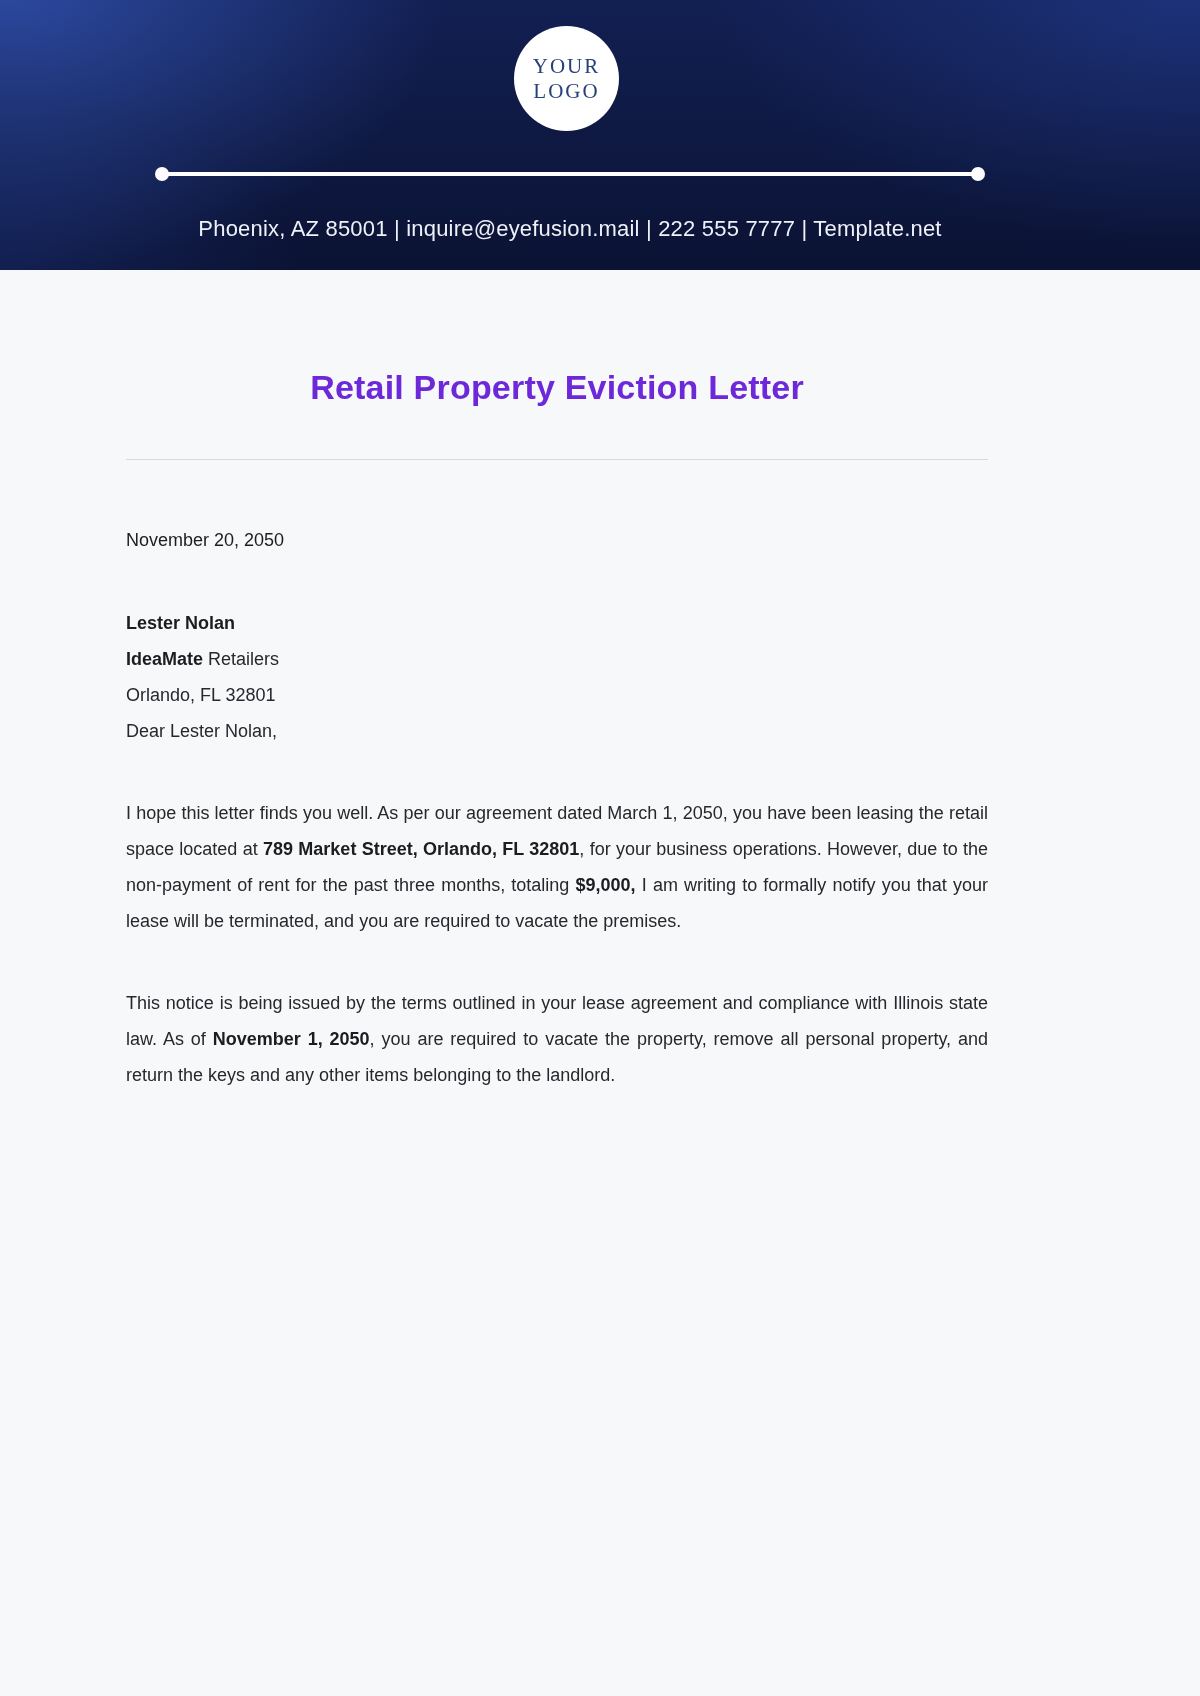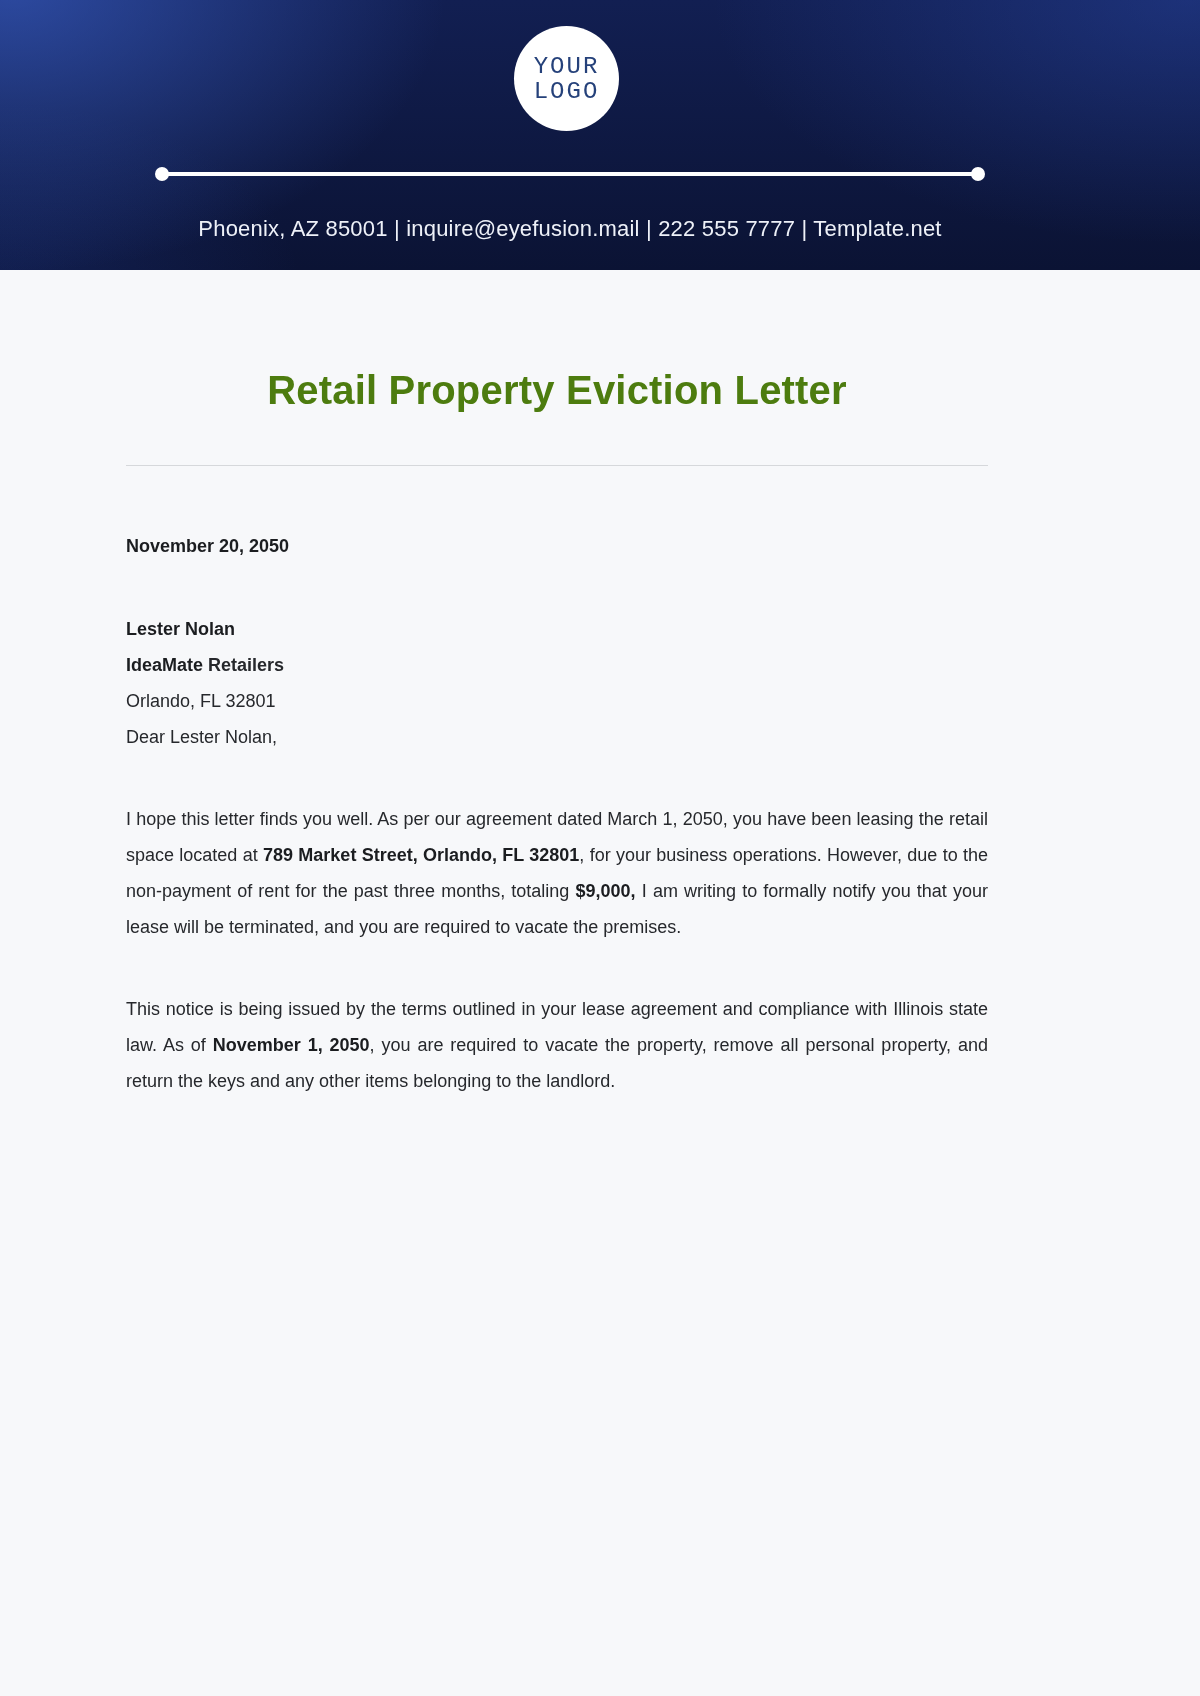--- a/index.html
+++ b/index.html
@@ -25,23 +25,23 @@
   .logo-circle {
     position: absolute;
     left: 514px; top: 26px;
     width: 105px; height: 105px;
     border-radius: 50%;
     background: #ffffff;
     display: flex; align-items: center; justify-content: center;
     text-align: center;
   }
   .logo-text {
-    font-family: Liberation Mono, monospace;
+    font-family: Liberation Serif, serif;
     color: var(--logo_text, #25417a);
-    font-size: 24px;
+    font-size: 21px;
     line-height: 25px;
     letter-spacing: 2px;
     font-weight: 500;
   }
   .logo-text span { display: block; }
 
   .rule {
     position: absolute;
     top: 167px; left: 155px;
     width: 830px;
@@ -59,36 +59,36 @@
     font-size: 22px;
     letter-spacing: 0.2px;
   }
 
   
   .content { margin-left: 126px; width: 862px; }
 
   .title {
     margin-top: 98px;
     text-align: center;
-    font-size: 40px;
+    font-size: 34px;
     font-weight: 700;
-    color: #4d7c0f;
+    color: #6d28d9;
     letter-spacing: 0.2px;
   }
   .title-rule {
     border: none;
     border-top: 1px solid #d6d8db;
     margin-top: 52px;
   }
 
   p { font-size: 18px; line-height: 36px; color: #26282c; }
   .bold, strong { font-weight: 700; color: #1b1d20; }
-  .semi { font-weight: 700; }
+  .semi { font-weight: 400; }
 
-  .date { margin-top: 62px; font-weight: 700; color: #1b1d20; }
+  .date { margin-top: 62px; font-weight: 400; color: #1b1d20; }
   .recipient { margin-top: 47px; }
   .subject { margin-top: 50px; }
   .salutation { }
   .para { margin-top: 46px; text-align: justify; }
 </style>
 </head>
 <body>
 
 <div class="page">
 

